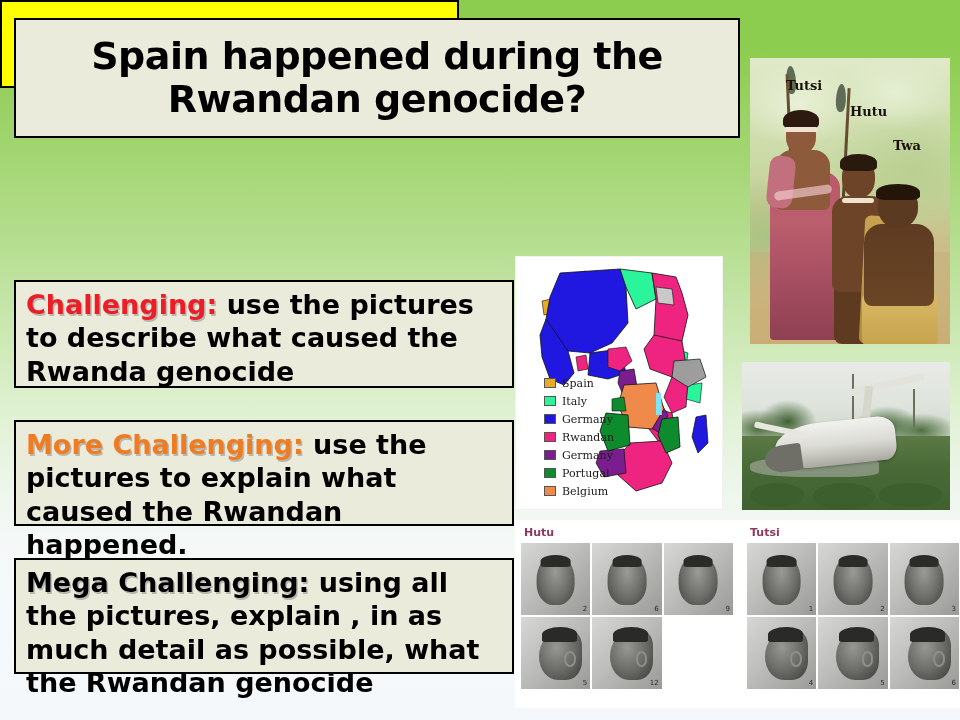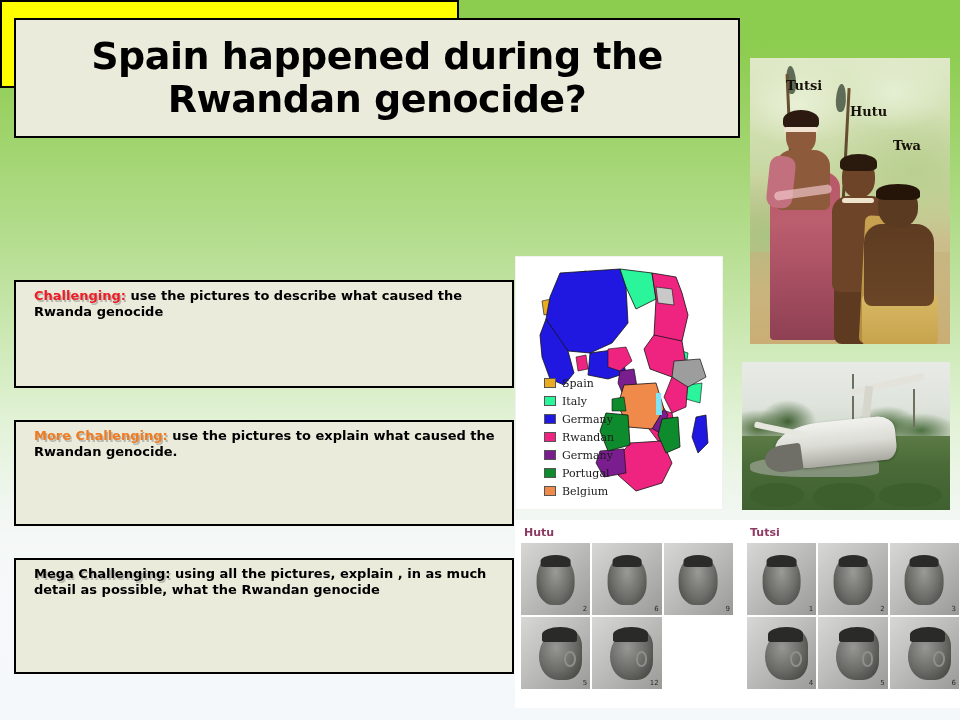--- a/index.html
+++ b/index.html
@@ -79,24 +79,23 @@
   }
 
   
   .taskbox {
     padding: 6px 10px 4px 10px;
     display: block;
   }
   .tasktext {
     font-family: "DejaVu Sans", sans-serif;
     font-weight: bold;
-    font-size: 13px;
+    font-size: 27px;
     line-height: 1.24;
     color: #000000;
-    margin-left: 8px;
   }
   .lead {
     font-weight: bold;
     text-shadow: 1.5px 1.5px 0 rgba(120,120,120,0.45);
   }
   .lead-red    { color: #ee1c25; }
   .lead-orange { color: #ef7c22; }
   .lead-green  { color: #000000; }
 
   #task-1 { left: 14px; top: 280px;  width: 500px; height: 108px; }
@@ -453,21 +452,21 @@
   </div>
 
   <div class="framedbox taskbox" id="task-1">
     <div class="tasktext">
       <span class="lead lead-red">Challenging:</span><span> use the pictures to describe what caused the Rwanda genocide</span>
     </div>
   </div>
 
   <div class="framedbox taskbox" id="task-2">
     <div class="tasktext">
-      <span class="lead lead-orange">More Challenging:</span><span> use the pictures to explain what caused the Rwandan genocide.</span>
+      <span class="lead lead-orange">More Challenging:</span><span> use the pictures to explain what caused the Rwandan happened.</span>
     </div>
   </div>
 
   <div class="framedbox taskbox" id="task-3">
     <div class="tasktext">
       <span class="lead lead-green">Mega Challenging:</span><span> using all the pictures, explain , in as much detail as possible, what the Rwandan genocide</span>
     </div>
   </div>
 
   <div class="imgcard" id="ethnic-illustration">

